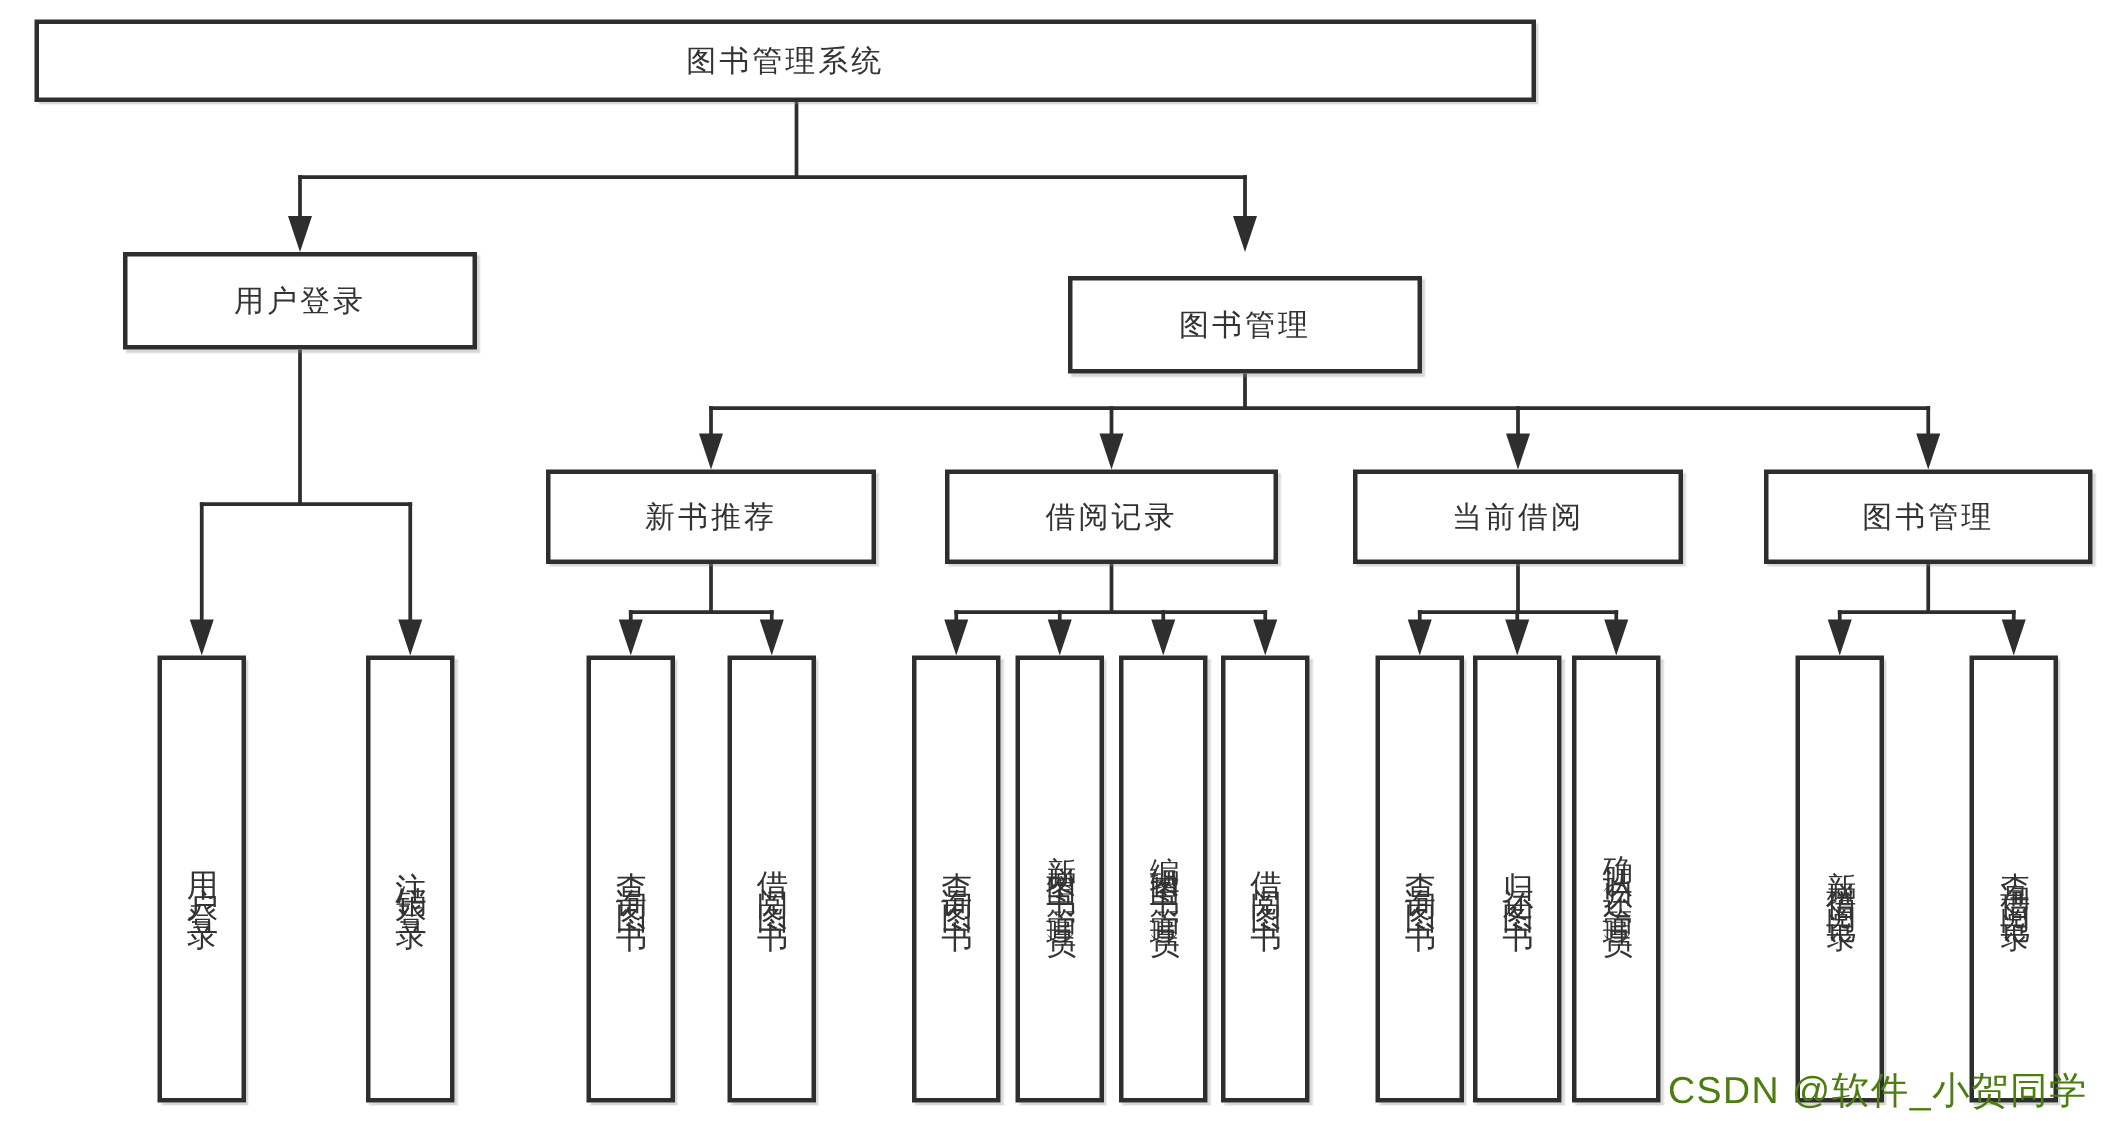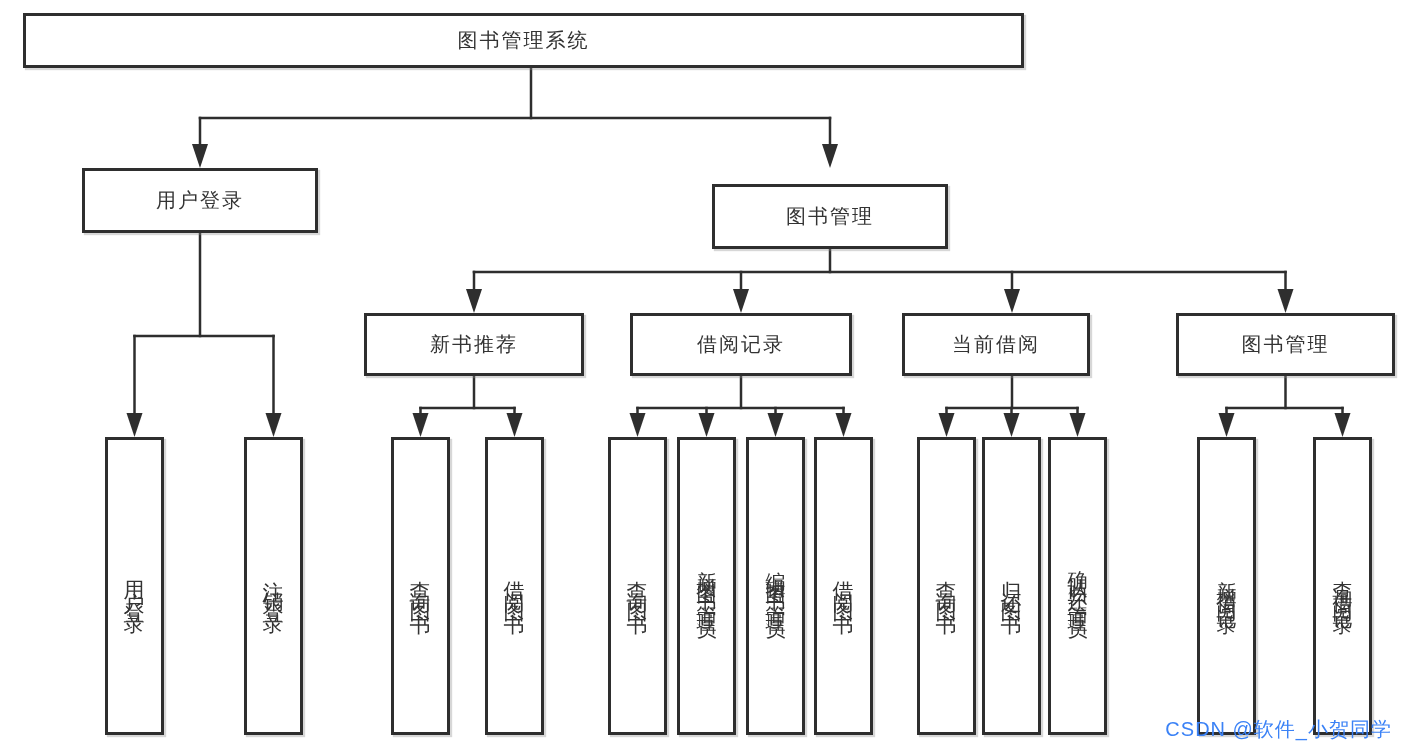--- a/index.html
+++ b/index.html
@@ -15,22 +15,22 @@
   .hbox{
     display:flex;align-items:center;justify-content:center;
     font-size:20px;letter-spacing:2px;white-space:nowrap;
   }
   .vbox{
     writing-mode:vertical-rl;text-orientation:mixed;
     font-size:21px;letter-spacing:11px;text-align:center;line-height:53px;
   }
   .vbox.long{font-size:20px;letter-spacing:7px;}
   .watermark{
-    position:absolute;right:13px;bottom:4px;font-size:20px;letter-spacing:1px;
-    color:#3b82f6;white-space:nowrap;z-index:5;
+    position:absolute;right:13px;bottom:4px;font-size:25px;letter-spacing:1px;
+    color:#4d7c0f;white-space:nowrap;z-index:5;
   }
 </style>
 </head>
 <body>
 
 <div class="canvas">
 
   <svg class="wires" viewBox="0 0 1405 747">
     <g stroke="#2e2e2e" stroke-width="2.5" stroke-linecap="square" fill="none">
 
@@ -96,21 +96,21 @@
     </g>
   </svg>
 
   <div class="node hbox" style="left:23px;top:13px;width:1001px;height:55px">图书管理系统</div>
 
   <div class="node hbox" style="left:82px;top:168px;width:236px;height:65px">用户登录</div>
   <div class="node hbox" style="left:712px;top:184px;width:236px;height:65px">图书管理</div>
 
   <div class="node hbox" style="left:364px;top:313px;width:220px;height:63px">新书推荐</div>
   <div class="node hbox" style="left:630px;top:313px;width:222px;height:63px">借阅记录</div>
-  <div class="node hbox" style="left:902px;top:313px;width:188px;height:63px">当前借阅</div>
+  <div class="node hbox" style="left:902px;top:313px;width:220px;height:63px">当前借阅</div>
   <div class="node hbox" style="left:1176px;top:313px;width:219px;height:63px">图书管理</div>
 
   <div class="node vbox" style="left:105px;top:437px;width:59px;height:298px">用户登录</div>
   <div class="node vbox" style="left:244px;top:437px;width:59px;height:298px">注销登录</div>
 
   <div class="node vbox" style="left:391px;top:437px;width:59px;height:298px">查询图书</div>
   <div class="node vbox" style="left:485px;top:437px;width:59px;height:298px">借阅图书</div>
 
   <div class="node vbox" style="left:608px;top:437px;width:59px;height:298px">查询图书</div>
   <div class="node vbox long" style="left:677px;top:437px;width:59px;height:298px">新增图书（管理员）</div>

